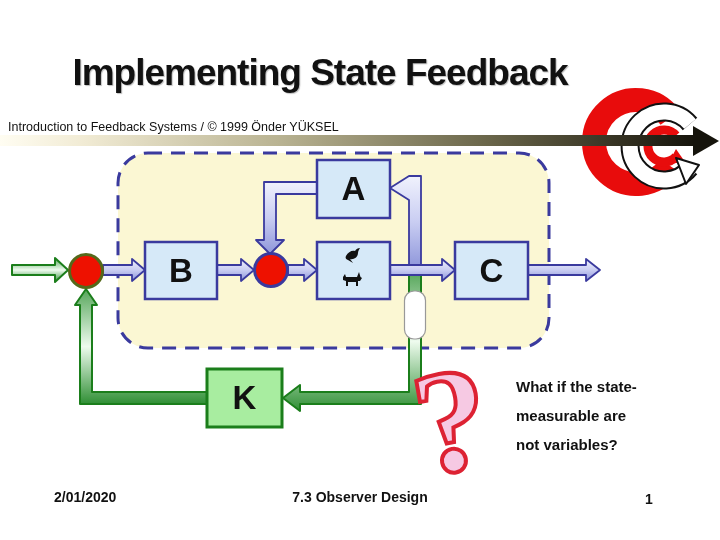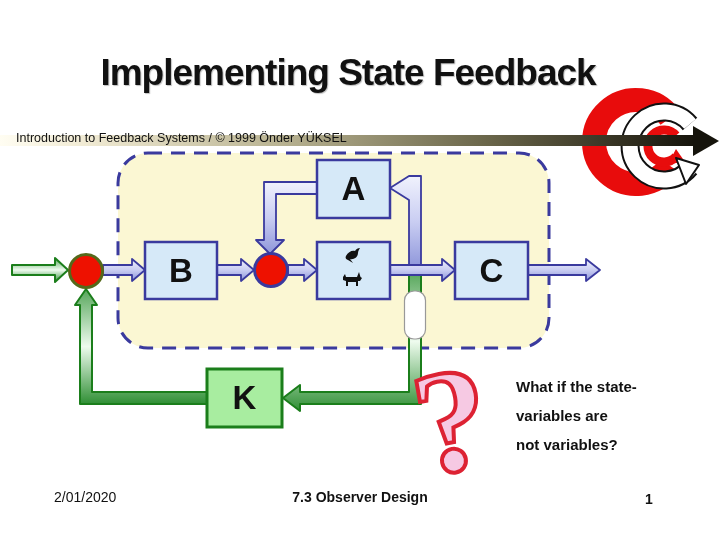--- a/index.html
+++ b/index.html
@@ -4,36 +4,36 @@
 <style>
   html,body{margin:0;padding:0;background:#fff;}
   .slide{
     position:relative;width:720px;height:540px;background:#fff;overflow:hidden;
     font-family:"Liberation Sans",sans-serif;
   }
   .abs{position:absolute;}
   .title{
     left:0;top:52px;width:640px;text-align:center;
     font-size:37px;font-weight:bold;color:#111;letter-spacing:-1px;
-    text-shadow:1px 1px 1px #bfbfbf;white-space:nowrap;padding-left:28px;
+    text-shadow:1px 1px 1px #bfbfbf;white-space:nowrap;
   }
   .banner-text{
-    left:8px;top:130px;height:16px;line-height:16px;
-    font-size:12.5px;color:#111;white-space:nowrap;margin-left:8px;
+    left:8px;top:119px;height:16px;line-height:16px;
+    font-size:12.5px;color:#111;white-space:nowrap;
   }
   .block-letter{
     display:flex;align-items:center;justify-content:center;
     font-size:33px;font-weight:bold;color:#111;
   }
   .qtext{
     left:516px;top:372px;width:200px;
     font-size:15px;font-weight:bold;color:#111;line-height:29px;
     white-space:nowrap;
   }
-  .footer-date{left:54px;top:489px;font-size:14px;font-weight:normal;color:#111;}
+  .footer-date{left:54px;top:489px;font-size:14px;font-weight:bold;color:#111;}
   .footer-section{left:0;top:489px;width:720px;text-align:center;font-size:14px;font-weight:bold;color:#111;}
   .footer-page{left:645px;top:491px;font-size:14px;font-weight:bold;color:#111;}
   svg text.qmark{
     font-family:"Liberation Serif",serif;font-weight:bold;
   }
 </style>
 </head>
 <body>
 
 <div class="slide">
@@ -108,21 +108,21 @@
   <div class="abs title">Implementing State Feedback</div>
   <div class="abs banner-text">Introduction to Feedback Systems / © 1999 Önder YÜKSEL</div>
 
   <div class="abs block-letter" style="left:317px;top:160px;width:73px;height:58px;">A</div>
   <div class="abs block-letter" style="left:145px;top:242px;width:72px;height:57px;">B</div>
   <div class="abs block-letter" style="left:455px;top:242px;width:73px;height:57px;">C</div>
   <div class="abs block-letter" style="left:207px;top:369px;width:75px;height:58px;">K</div>
 
   <div class="abs qtext">
     <div>What if the state-</div>
-    <div>variables are</div>
+    <div>measurable are</div>
     <div>not variables?</div>
   </div>
 
   <div class="abs footer-date">2/01/2020</div>
   <div class="abs footer-section">7.3 Observer Design</div>
   <div class="abs footer-page">1</div>
 
 </div>
 
 </body></html>

